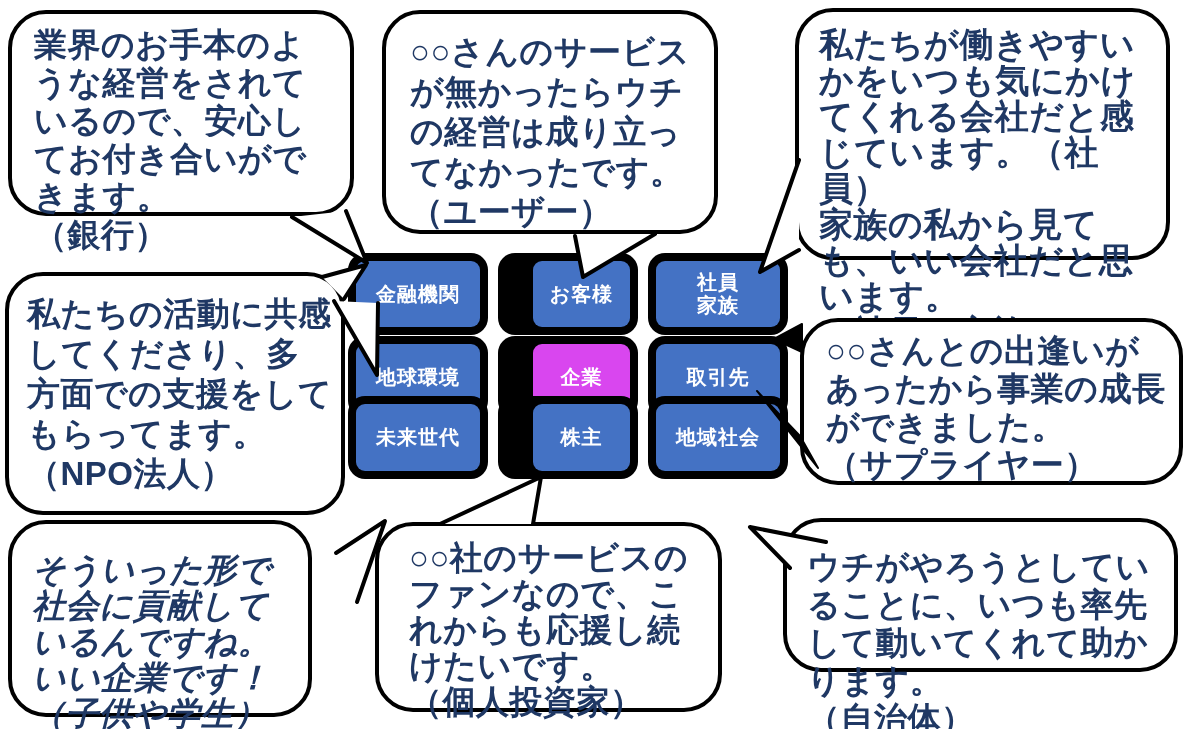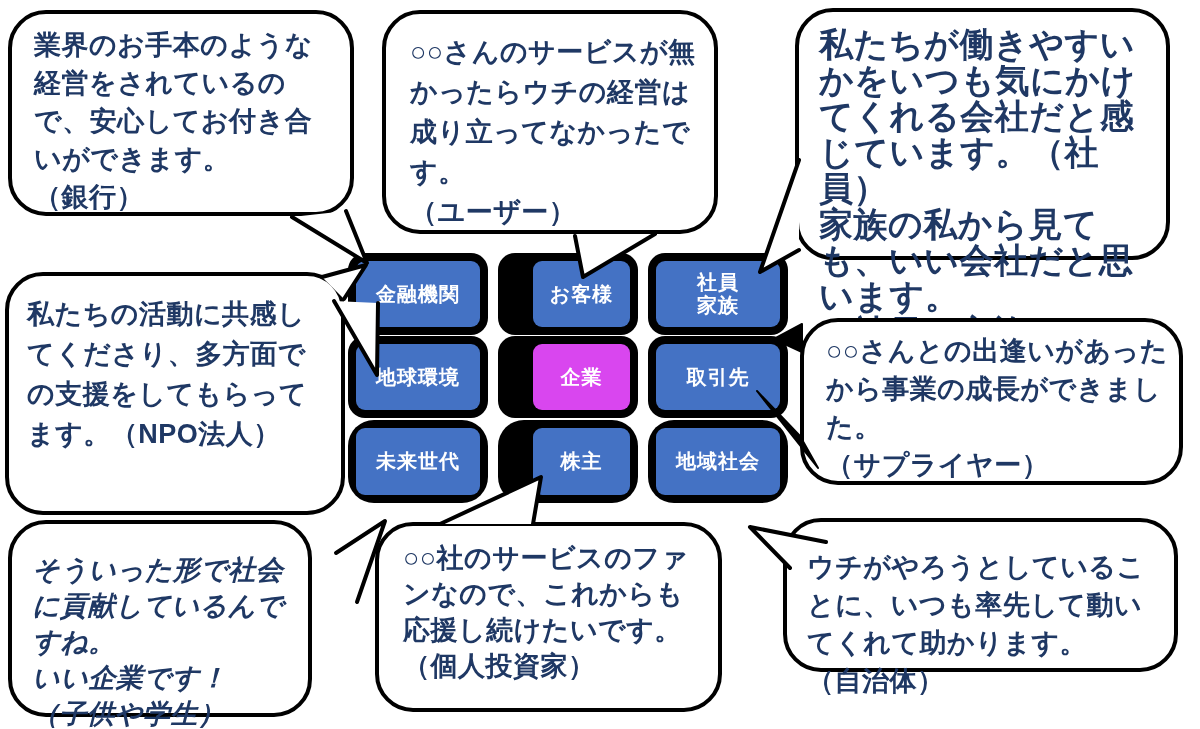--- a/index.html
+++ b/index.html
@@ -5,44 +5,44 @@
   html,body{margin:0;padding:0;}
   body{
     width:1200px;height:729px;position:relative;background:#ffffff;
     font-family:"Liberation Sans","DejaVu Sans",sans-serif;
     overflow:hidden;
   }
   
   .bubble{
     position:absolute;box-sizing:border-box;background:#ffffff;
     border:4px solid #000000;border-radius:38px;
-    color:#1F3864;font-weight:bold;font-size:27px;line-height:38px;
+    color:#1F3864;font-weight:bold;font-size:33px;line-height:38px;
     white-space:pre-line;letter-spacing:.5px;z-index:3;
   }
   .b-tl{left:8px;   top:10px;  width:346px;height:206px;padding:12px 14px 0 22px;}
   .b-tc{left:382px; top:10px;  width:336px;height:224px;padding:18px 12px 0 24px;line-height:40px;}
   .b-tr{left:795px; top:8px;   width:375px;height:252px;padding:14px 10px 0 20px;font-size:34px;line-height:36px;}
   .b-ml{left:5px;   top:272px; width:340px;height:243px;padding:18px 8px 0 18px;line-height:40px;}
   .b-mr{left:800px; top:306px; width:383px;height:167px;padding:10px 10px 8px 22px;margin-top:12px;}
   .b-bl{left:8px;   top:520px; width:304px;height:197px;padding:28px 10px 0 20px;line-height:36px;font-style:italic;}
-  .b-bc{left:375px; top:522px; width:347px;height:190px;padding:14px 10px 0 24px;line-height:36px;}
+  .b-bc{left:375px; top:522px; width:347px;height:190px;padding:14px 10px 0 30px;line-height:36px;}
   .b-br{left:783px; top:518px; width:395px;height:154px;padding:26px 10px 0 20px;}
   
   .box{
     position:absolute;box-sizing:border-box;background:#000000;
     border-radius:17px;padding:8px;z-index:2;
   }
   .box-inner{
     width:100%;height:100%;border-radius:9px;background:#4472C4;
     display:flex;align-items:center;justify-content:center;text-align:center;
     color:#ffffff;font-weight:bold;font-size:20px;line-height:1.15;
     white-space:pre-line;letter-spacing:1px;
   }
   .box-center .box-inner{background:#d946ef;}
-  .g-r1{top:253px;height:82px;} .g-r2{top:336px;height:82px;} .g-r3{top:420px;height:83px;border-radius:26px;}
+  .g-r1{top:253px;height:82px;} .g-r2{top:336px;height:82px;} .g-r3{top:396px;height:83px;}
   .g-c1{left:348px;width:140px;} .g-c2{left:498px;width:140px;padding-left:35px;} .g-c3{left:648px;width:140px;}
   
   svg.tails{position:absolute;left:0;top:0;z-index:5;pointer-events:none;}
   .tail{fill:#ffffff;stroke:#000000;stroke-width:4;stroke-linejoin:round;stroke-linecap:round;}
   .tail-black{fill:#000000;stroke:#000000;stroke-width:2;stroke-linejoin:round;}
 </style>
 </head>
 <body>
 
 <div class="bubble b-tl">業界のお手本のような経営をされているので、安心してお付き合いができます。

